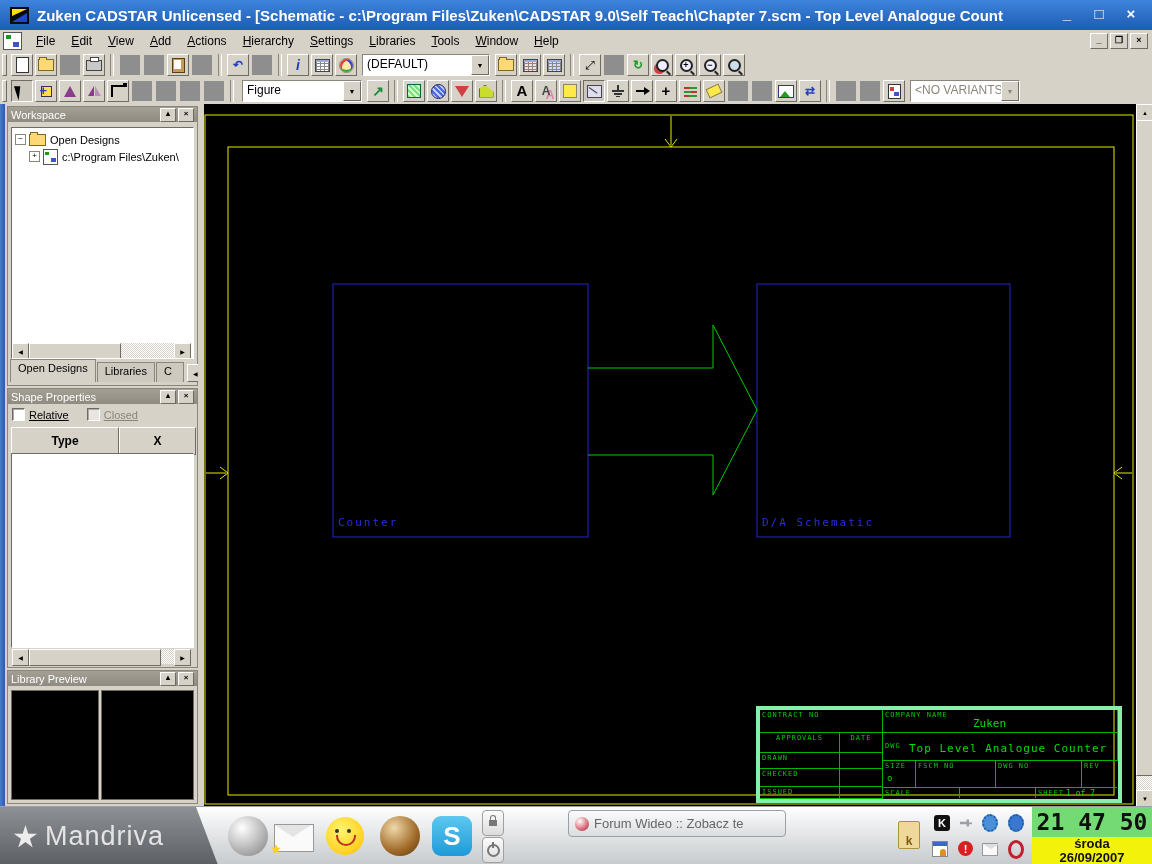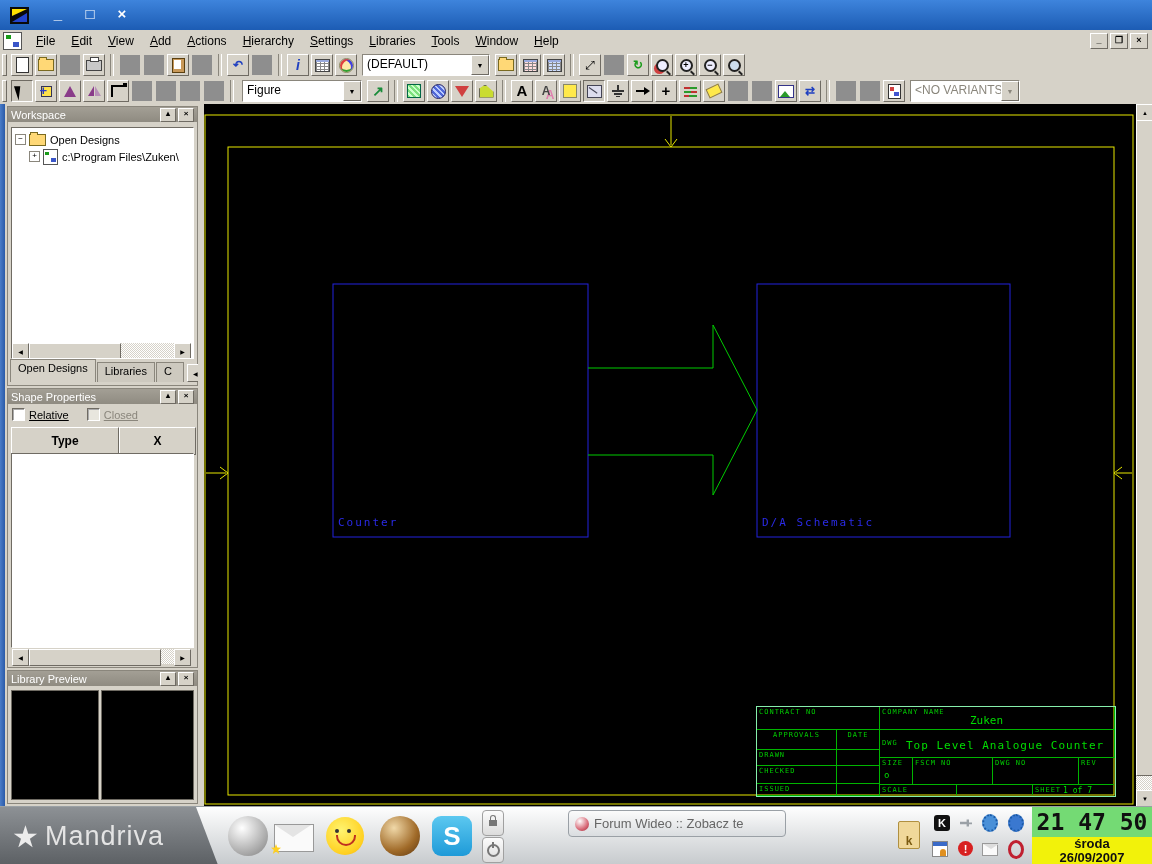--- a/index.html
+++ b/index.html
@@ -150,21 +150,21 @@
   .thead{position:absolute;display:flex;}
   .thc{background:#d6d2c8;border:1px solid;border-color:#fff #6f6b63 #6f6b63 #fff;
     font-weight:bold;font-size:12px;display:flex;align-items:center;justify-content:center;}
 
   .preview-box{position:absolute;background:#000;border:1px solid #6f6b63;}
 
   
   .canvas{left:204px;top:0;width:932px;height:702px;background:#000;overflow:hidden;}
   .blklabel{position:absolute;color:#2a2ae6;font-family:"DejaVu Sans Mono",monospace;
     font-size:11px;letter-spacing:2px;}
-  .tb{position:absolute;border:1px solid #86efac;}
+  .tb{position:absolute;border:4px solid #86efac;}
   .tbcell{position:absolute;border-right:1px solid #00b400;border-bottom:1px solid #00b400;overflow:hidden;}
   .tbl{color:#00cc00;font-family:"DejaVu Sans Mono",monospace;font-size:7px;letter-spacing:1px;
        padding:1px 2px;white-space:nowrap;}
   .tbv{color:#00dd00;font-family:"DejaVu Sans Mono",monospace;white-space:nowrap;}
 
   .vscroll{left:1136px;top:0;width:16px;height:702px;
     background:repeating-conic-gradient(#fff 0 25%,#d6d2c8 0 50%) 0 0/2px 2px;}
   .vsbtn{position:absolute;left:0;width:16px;height:16px;background:#d6d2c8;border:1px solid;
     border-color:#fff #6f6b63 #6f6b63 #fff;font-size:6px;display:flex;align-items:center;justify-content:center;}
   .vthumb{position:absolute;left:0;top:16px;width:16px;height:654px;background:#d6d2c8;
@@ -229,20 +229,21 @@
   .dated{position:absolute;left:1032px;top:30px;width:120px;height:28px;background:#f2f20a;
     text-align:center;font-weight:bold;font-size:13px;line-height:14px;color:#101010;}
 </style>
 </head>
 <body>
 
 <div class="screen">
 
   <div class="abs titlebar">
     <div class="zlogo"></div>
+    <div class="title">Zuken CADSTAR Unlicensed - [Schematic - c:\Program Files\Zuken\CADSTAR 9.0\Self Teach\Chapter 7.scm - Top Level Analogue Count</div>
     <div class="wbtns">
       <div class="wbtn">_</div>
       <div class="wbtn">□</div>
       <div class="wbtn">×</div>
     </div>
   </div>
 
   <div class="abs menubar">
     <div class="mdoc"></div>
     <span class="menu-item">File</span>

